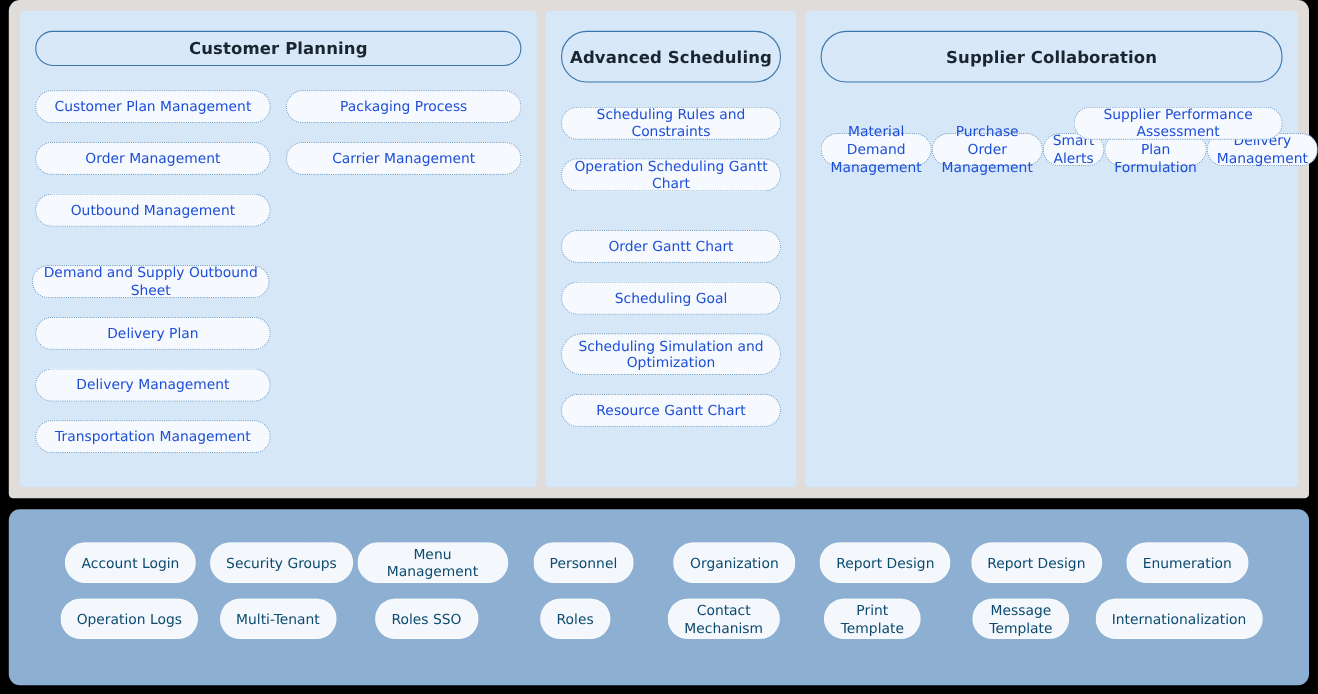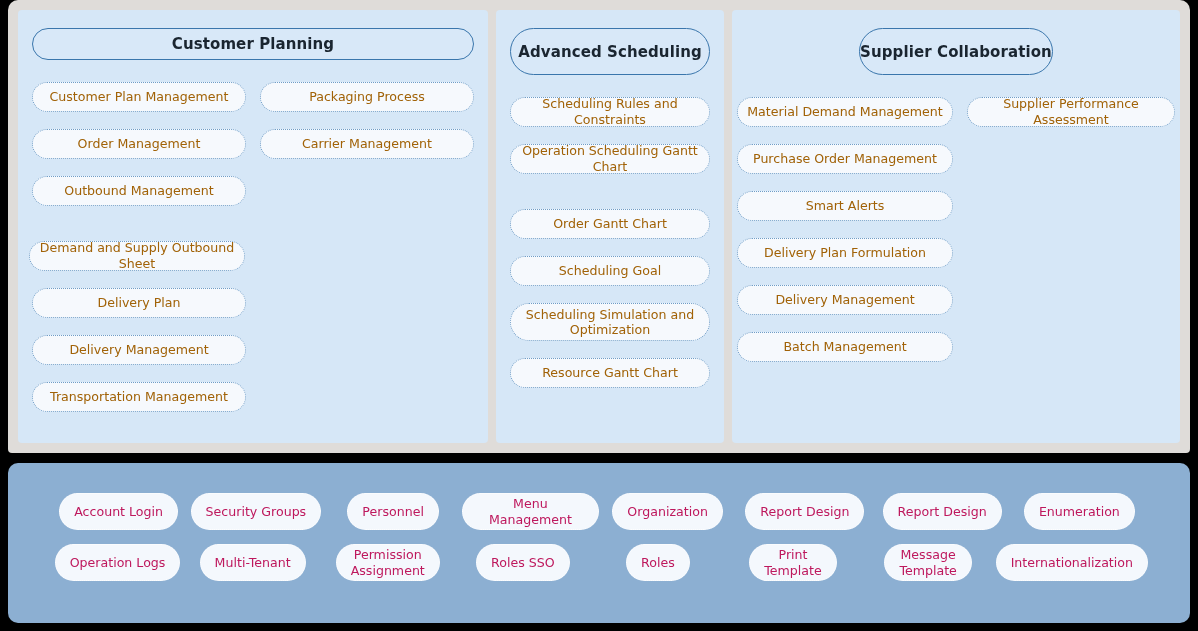--- a/index.html
+++ b/index.html
@@ -37,21 +37,21 @@
 
   .column {
     background: #d6e7f7;
     border-radius: 4px;
     padding: 18px 14px 14px 14px;
     display: flex;
     flex-direction: column;
   }
   .col-customer   { width: 470px; }
   .col-scheduling { width: 238px; }
-  .col-supplier   { width: 448px; align-items: center; }
+  .col-supplier   { width: 448px; }
 
   
   .col-header {
     border: 1.6px solid #3a76ac;
     border-radius: 999px;
     background: #d8e8f8;
     height: 47px;
     display: flex;
     align-items: center;
     justify-content: center;
@@ -62,21 +62,21 @@
     font-weight: bold;
     color: #1a2530;
     letter-spacing: .1px;
   }
 
   
   .pill {
     border: 1.7px dotted #6f9dc7;
     border-radius: 999px;
     background: #f6f9fd;
-    color: #a16207;
+    color: #1d4ed8;
     font-size: 12.6px;
     display: flex;
     align-items: center;
     justify-content: center;
     text-align: center;
     line-height: 1.25;
     padding: 0 8px;
   }
 
   
@@ -105,21 +105,21 @@
 
   .spacer-18 { height: 18px; }
 
   
   .col-scheduling .pill { height: 30px; margin-bottom: 17px; width: 100%; }
   .pill-tall { height: 38px !important; }
   .pill-two-line { line-height: 1.22; }
 
   
   .sup-grid { display: flex; gap: 14px; }
-  .sup-left  { width: 216px; display: flex; flex-direction: column; }
+  .sup-left  { width: 216px; display: flex; flex-direction: row; margin-top: 24px; }
   .sup-right { width: 208px; display: flex; flex-direction: column; }
   .sup-left .pill  { height: 30px; margin-bottom: 17px; }
   .sup-right .pill { height: 30px; margin-bottom: 20px; }
 
   
   .lower-panel {
     position: absolute;
     left: 8px;
     top: 463px;
     width: 1182px;
@@ -142,21 +142,21 @@
   .lower-cell {
     flex: 1 1 0;
     display: flex;
     align-items: center;
     justify-content: center;
   }
   .lower-pill {
     border: 1.7px dotted #ffffff;
     border-radius: 999px;
     background: #f4f8fd;
-    color: #be185d;
+    color: #0c4a6e;
     font-size: 12.6px;
     height: 37px;
     padding: 0 14px;
     display: flex;
     align-items: center;
     justify-content: center;
     text-align: center;
     line-height: 1.2;
     white-space: pre-line;
   }
@@ -232,26 +232,26 @@
   <div class="lower-panel">
 
     <div class="lower-row">
       <div class="lower-cell">
           <div class="lower-pill">Account Login</div>
         </div>
       <div class="lower-cell">
           <div class="lower-pill">Security Groups</div>
         </div>
       <div class="lower-cell">
+          <div class="lower-pill">Menu Management</div>
+        </div>
+      <div class="lower-cell">
           <div class="lower-pill">Personnel</div>
         </div>
       <div class="lower-cell">
-          <div class="lower-pill">Menu Management</div>
-        </div>
-      <div class="lower-cell">
           <div class="lower-pill">Organization</div>
         </div>
       <div class="lower-cell">
           <div class="lower-pill">Report Design</div>
         </div>
       <div class="lower-cell">
           <div class="lower-pill">Report Design</div>
         </div>
       <div class="lower-cell">
           <div class="lower-pill">Enumeration</div>
@@ -259,28 +259,28 @@
     </div>
 
     <div class="lower-row">
       <div class="lower-cell">
           <div class="lower-pill">Operation Logs</div>
         </div>
       <div class="lower-cell">
           <div class="lower-pill">Multi-Tenant</div>
         </div>
       <div class="lower-cell">
-          <div class="lower-pill">Permission
-Assignment</div>
-        </div>
-      <div class="lower-cell">
           <div class="lower-pill">Roles SSO</div>
         </div>
       <div class="lower-cell">
           <div class="lower-pill">Roles</div>
+        </div>
+      <div class="lower-cell">
+          <div class="lower-pill">Contact
+Mechanism</div>
         </div>
       <div class="lower-cell">
           <div class="lower-pill">Print
 Template</div>
         </div>
       <div class="lower-cell">
           <div class="lower-pill">Message
 Template</div>
         </div>
       <div class="lower-cell">

